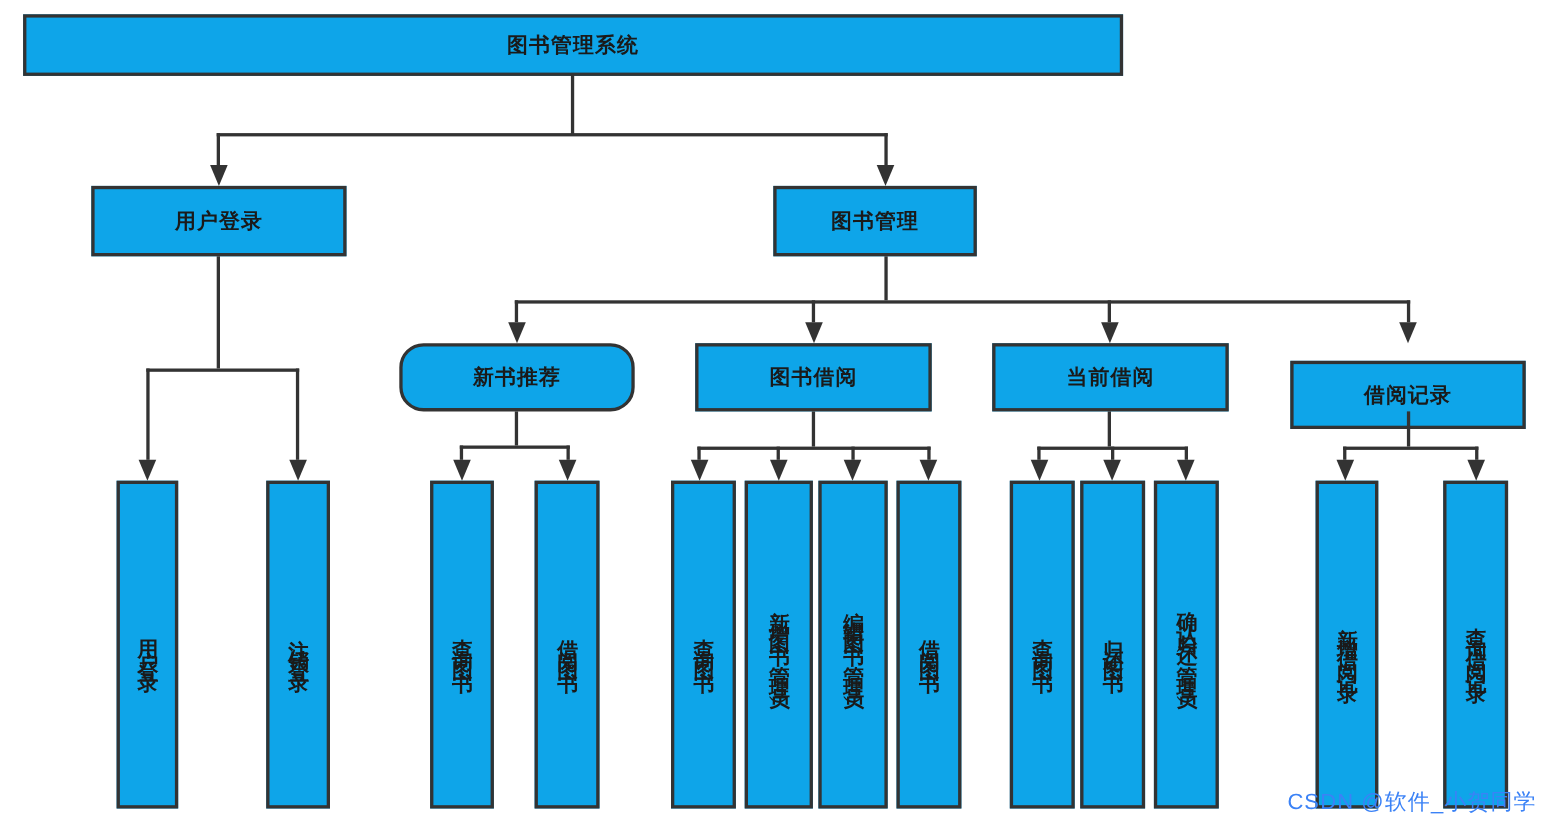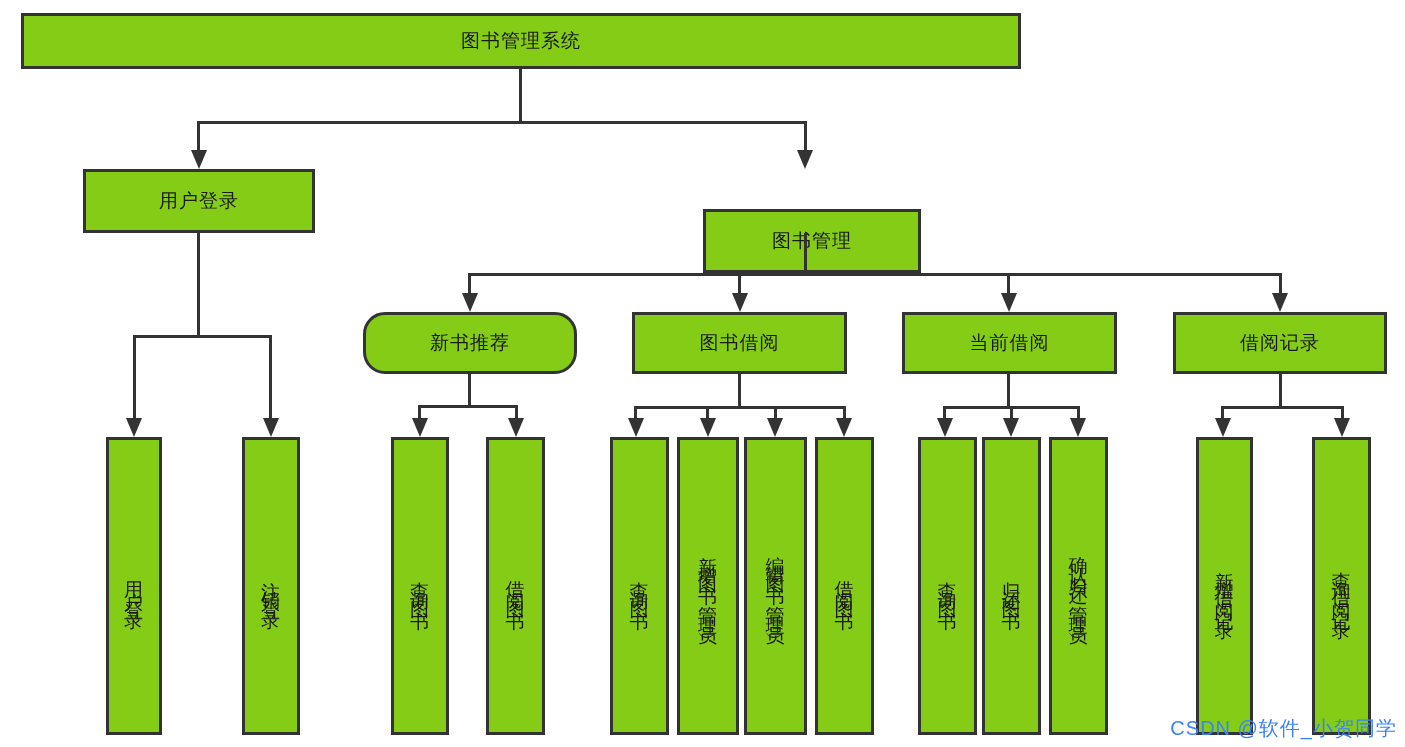--- a/index.html
+++ b/index.html
@@ -12,28 +12,29 @@
     width:1405px;
     height:747px;
     background:#ffffff;
     overflow:hidden;
   }
   
   .box{
     position:absolute;
     box-sizing:border-box;
     border:3px solid #333333;
-    background:#84cc16;
+    background:#0ea5e9;
     display:flex;
     align-items:center;
     justify-content:center;
     color:#1a1a1a;
     font-size:19px;
     letter-spacing:1px;
     text-align:center;
+    font-weight:bold;
   }
   
   .leaf{
     top:437px;
     height:298px;
   }
   .leaf .vtxt{
     writing-mode:vertical-lr;
     text-orientation:mixed;
     letter-spacing:10px;
@@ -76,21 +77,21 @@
   <div class="ln" style="left:519px;top:68px;width:3px;height:54px;"></div>
   <div class="ln" style="left:197px;top:121px;width:610px;height:3px;"></div>
   <div class="ln" style="left:197px;top:121px;width:3px;height:30px;"></div>
   <div class="arr" style="left:191px;top:150px;"></div>
   <div class="ln" style="left:804px;top:121px;width:3px;height:30px;"></div>
   <div class="arr" style="left:797px;top:150px;"></div>
 
   <div class="box" style="left:83px;top:169px;width:232px;height:64px;">
     <span>用户登录</span>
   </div>
-  <div class="box" style="left:703px;top:169px;width:218px;height:64px;margin-top:40px;">
+  <div class="box" style="left:703px;top:169px;width:185px;height:64px;">
     <span>图书管理</span>
   </div>
 
   <div class="ln" style="left:197px;top:233px;width:3px;height:102px;"></div>
   <div class="ln" style="left:133px;top:335px;width:139px;height:3px;"></div>
   <div class="ln" style="left:133px;top:335px;width:3px;height:83px;"></div>
   <div class="arr" style="left:126px;top:418px;"></div>
   <div class="ln" style="left:269px;top:335px;width:3px;height:83px;"></div>
   <div class="arr" style="left:263px;top:418px;"></div>
 
@@ -107,21 +108,21 @@
 
   <div class="box" style="left:363px;top:312px;width:214px;height:62px;border-radius:22px;">
     <span>新书推荐</span>
   </div>
   <div class="box" style="left:902px;top:312px;width:215px;height:62px;">
     <span>当前借阅</span>
   </div>
   <div class="box" style="left:632px;top:312px;width:215px;height:62px;">
     <span>图书借阅</span>
   </div>
-  <div class="box" style="left:1173px;top:312px;width:214px;height:62px;">
+  <div class="box" style="left:1173px;top:328px;width:214px;height:62px;">
     <span>借阅记录</span>
   </div>
 
   <div class="ln" style="left:468px;top:374px;width:3px;height:31px;"></div>
   <div class="ln" style="left:418px;top:405px;width:100px;height:3px;"></div>
   <div class="ln" style="left:418px;top:405px;width:3px;height:13px;"></div>
   <div class="arr" style="left:412px;top:418px;"></div>
   <div class="ln" style="left:515px;top:405px;width:3px;height:13px;"></div>
   <div class="arr" style="left:508px;top:418px;"></div>
 

